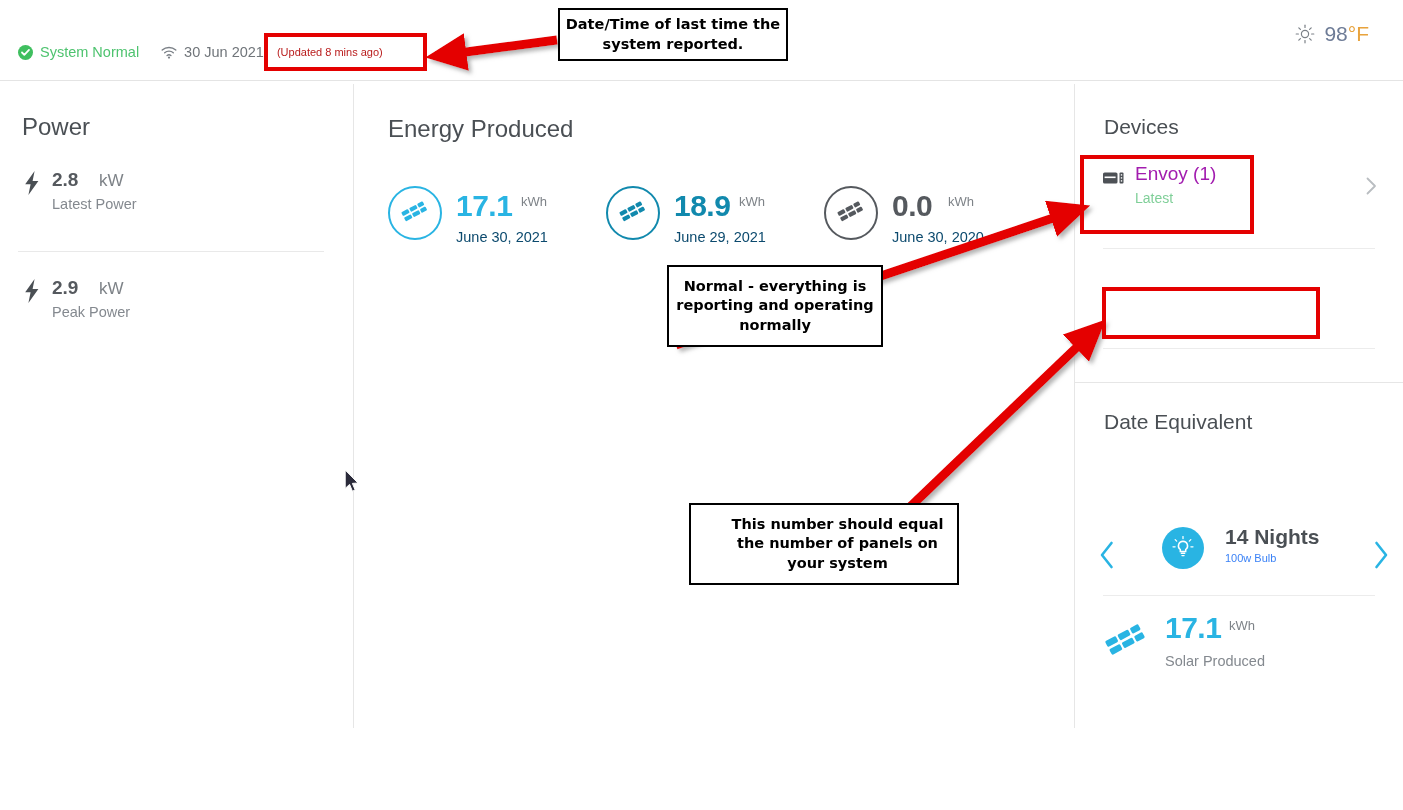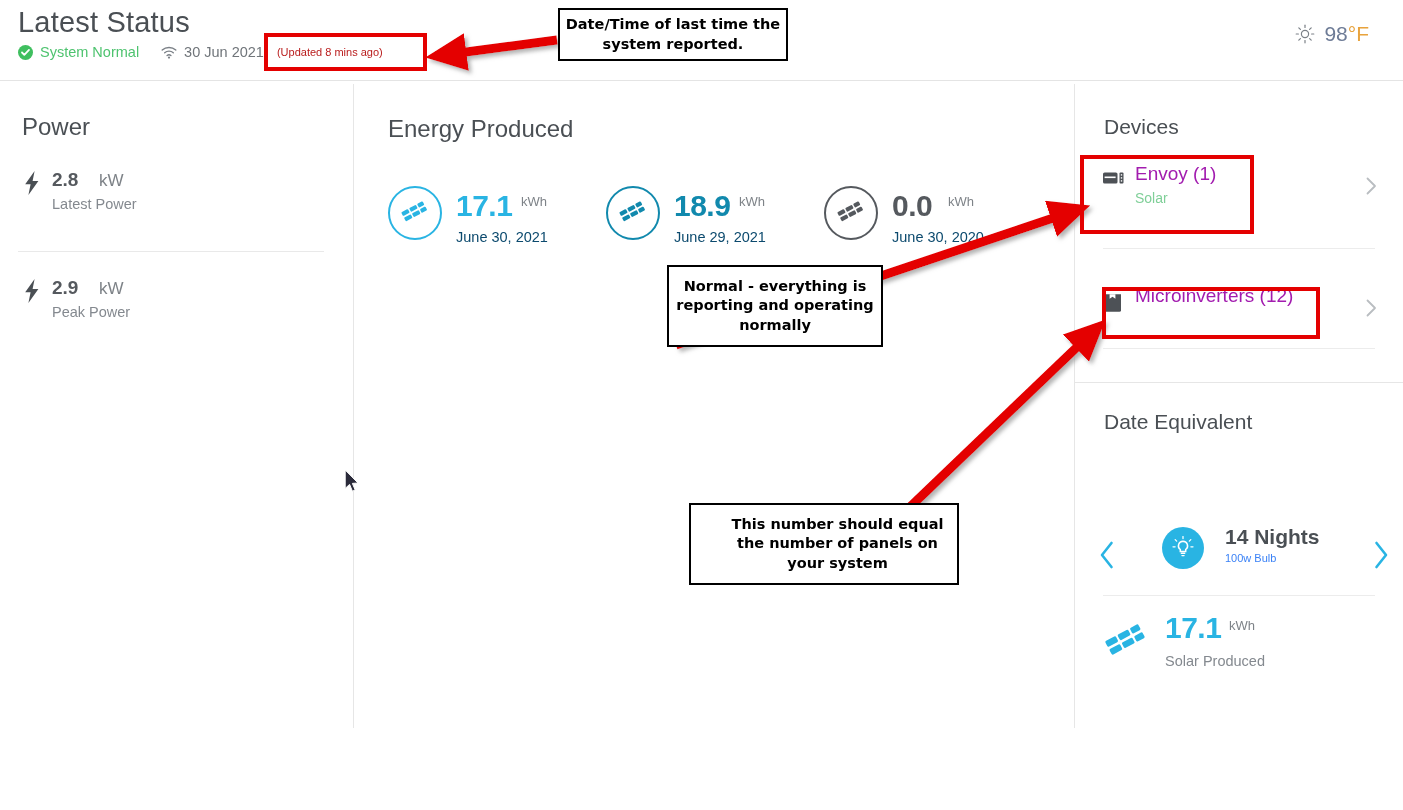--- a/index.html
+++ b/index.html
@@ -104,21 +104,20 @@
 
   
   .cursor{position:absolute;left:344px;top:469px;}
 </style>
 </head>
 <body>
 
 <div class="app">
 
   <div class="header">
-    <div class="hdr-title">Latest Status</div>
 
     <div class="hdr-sub">
       <span class="check-circle">
         <svg width="11" height="11" viewBox="0 0 11 11">
             <path d="M2 5.5 L4.3 7.8 L9 2.9" stroke="#ffffff" stroke-width="1.8" fill="none" stroke-linecap="round" stroke-linejoin="round"></path>
           </svg>
       </span>
       <span class="sys-normal">System Normal</span>
       <span class="wifi-ico">
         <svg width="16" height="13" viewBox="0 0 16 13">
@@ -250,44 +249,30 @@
         <svg width="22" height="16" viewBox="0 0 22 16">
           <rect x="0" y="2.5" width="14.5" height="11" rx="1.6" fill="#4d5156"></rect>
           <rect x="1.6" y="6.5" width="11" height="1.6" fill="#ffffff"></rect>
           <rect x="16.5" y="2.5" width="4" height="11" rx="1" fill="#4d5156"></rect>
           <rect x="17.8" y="4.2" width="1.4" height="1.4" fill="#ffffff"></rect>
           <rect x="17.8" y="7.2" width="1.4" height="1.4" fill="#ffffff"></rect>
           <rect x="17.8" y="10.2" width="1.4" height="1.4" fill="#ffffff"></rect>
         </svg>
       </span>
       <span class="dev-name">Envoy (1)</span>
-      <span class="dev-status">Solar</span>
+      <span class="dev-status">Latest</span>
       <span class="chev-r">
         <svg width="11" height="18" viewBox="0 0 11 18">
             <path d="M1.5 1.5 L9 9 L1.5 16.5" stroke="#b9bdc1" stroke-width="1.8" fill="none" stroke-linecap="round" stroke-linejoin="round"></path>
           </svg>
       </span>
     </div>
 
     <div class="hdiv-dev a"></div>
 
-    <div class="dev-row d2">
-      <span class="dev-ico">
-        <svg width="19" height="20" viewBox="0 0 19 20">
-          <path d="M1 2.2 h17 v16 a1.6 1.6 0 0 1 -1.6 1.6 H2.6 A1.6 1.6 0 0 1 1 18.2 Z" fill="#4d5156"></path>
-          <path d="M6.6 2.2 h5.8 v4.6 l-2.9 -2.1 l-2.9 2.1 Z" fill="#ffffff"></path>
-        </svg>
-      </span>
-      <span class="dev-name">Microinverters (12)</span>
-      <span class="chev-r">
-        <svg width="11" height="18" viewBox="0 0 11 18">
-            <path d="M1.5 1.5 L9 9 L1.5 16.5" stroke="#b9bdc1" stroke-width="1.8" fill="none" stroke-linecap="round" stroke-linejoin="round"></path>
-          </svg>
-      </span>
-    </div>
 
     <div class="hdiv-dev b"></div>
     <div class="hdiv-col"></div>
 
     <div class="sec-title solarq-title">Date Equivalent</div>
 
     <div class="se-row">
       <span class="se-arrow left">
         <svg width="16" height="28" viewBox="0 0 16 28">
             <path d="M12.5 2 L3 14 L12.5 26" stroke="#29b4e3" stroke-width="2.6" fill="none" stroke-linecap="round" stroke-linejoin="round"></path>

